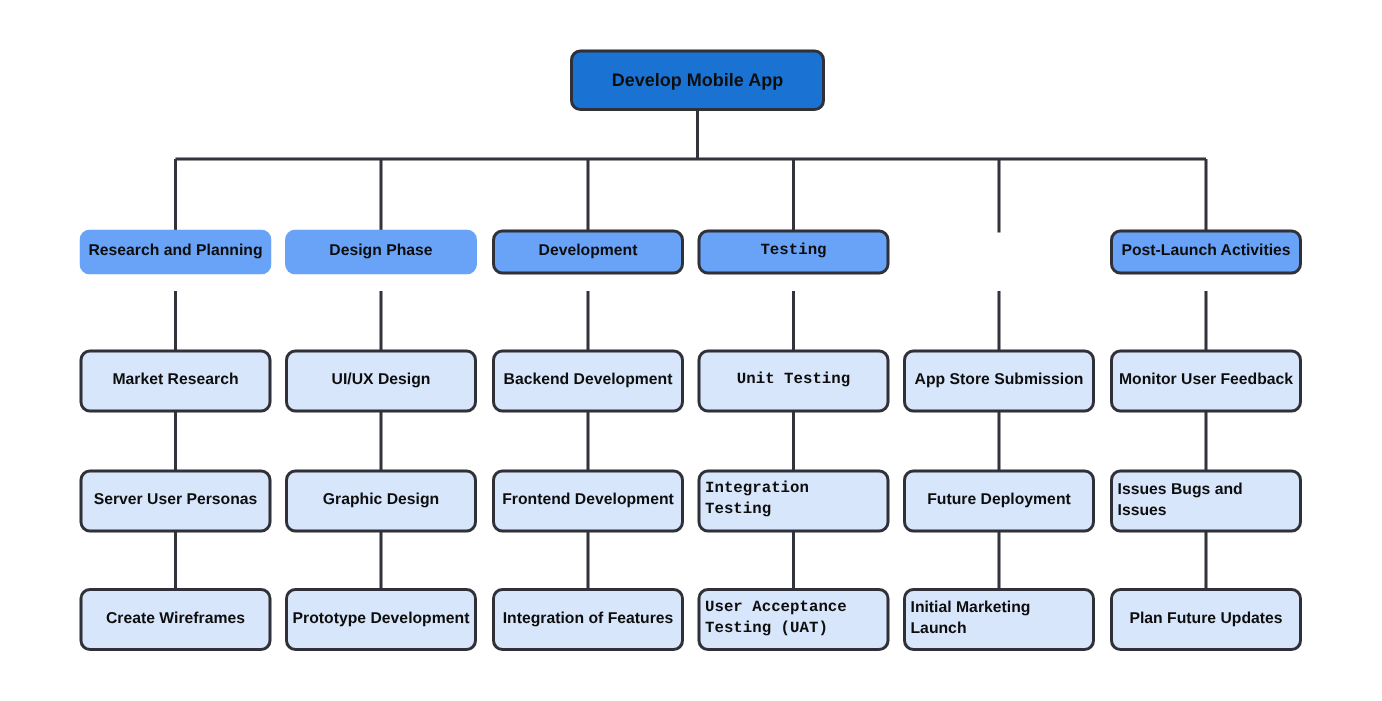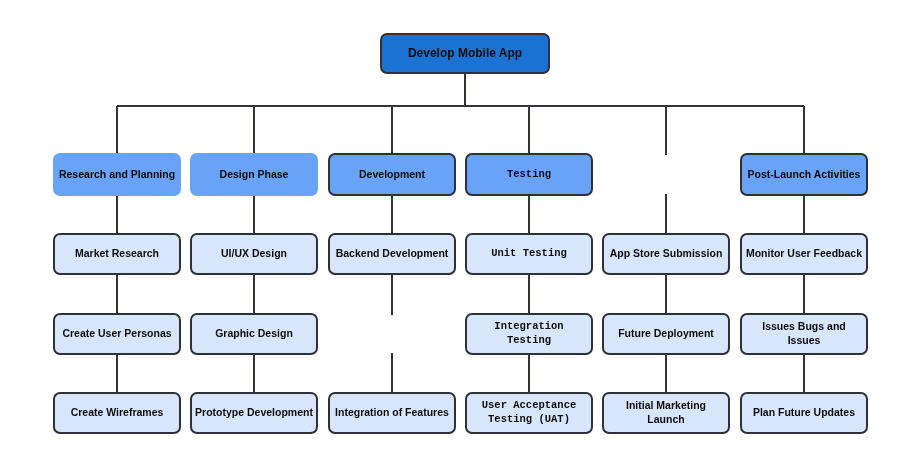--- a/index.html
+++ b/index.html
@@ -17,40 +17,39 @@
     width: 921px; height: 467px;
     pointer-events: none;
   }
   #wires line { stroke: var(--connector-color, #33333b); stroke-width: 2; }
   .node {
     position: absolute;
     box-sizing: border-box;
     display: flex;
     align-items: center;
     justify-content: center;
-    text-align: center;
     width: 128px;
     border-radius: 7px;
     border: 2px solid var(--border-color, #303038);
     font-weight: bold;
     font-size: 10.5px;
     line-height: 1.3;
     color: #0d0d0d;
     padding: 2px 3px;
   }
   .node.root {
     width: 170px;
     height: 41px;
     left: 380px;
     top: 33px;
     background: var(--root-fill, #1a73d2);
     font-size: 12px;
   }
   .node.level2 {
-    height: 43px;
+    height: 30px;
     top: 153px;
     background: var(--header-fill, #69a3f7);
   }
   .node.level2.borderless { border-color: transparent; }
   .node.leaf { height: 42px; background: var(--leaf-fill, #d8e6fb); }
   .row3 { top: 233px; }
   .row4 { top: 313px; }
   .row5 { top: 392px; }
   .col1 { left: 53px; }
   .col2 { left: 190px; }
@@ -97,30 +96,31 @@
     <line x1="804" y1="106" x2="804" y2="155"></line>
     <line x1="804" y1="194" x2="804" y2="235"></line>
     <line x1="804" y1="273" x2="804" y2="315"></line>
     <line x1="804" y1="353" x2="804" y2="394"></line>
   </svg>
 
   <div class="node root">Develop Mobile App</div>
 
   <div class="node level2 borderless col1">Research and Planning</div>
   <div class="node leaf row3 col1">Market Research</div>
-  <div class="node leaf row4 col1">Create User Personas</div>
+  <div class="node leaf row4 col1">Server User Personas</div>
   <div class="node leaf row5 col1">Create Wireframes</div>
 
   <div class="node level2 borderless col2">Design Phase</div>
   <div class="node leaf row3 col2">UI/UX Design</div>
   <div class="node leaf row4 col2">Graphic Design</div>
   <div class="node leaf row5 col2">Prototype Development</div>
 
   <div class="node level2 col3">Development</div>
   <div class="node leaf row3 col3">Backend Development</div>
+  <div class="node leaf row4 col3">Frontend Development</div>
   <div class="node leaf row5 col3">Integration of Features</div>
 
   <div class="node level2 col4">Testing</div>
   <div class="node leaf row3 col4">Unit Testing</div>
   <div class="node leaf row4 col4">Integration Testing</div>
   <div class="node leaf row5 col4">User Acceptance Testing (UAT)</div>
 
   <div class="node leaf row3 col5">App Store Submission</div>
   <div class="node leaf row4 col5">Future Deployment</div>
   <div class="node leaf row5 col5">Initial Marketing Launch</div>

